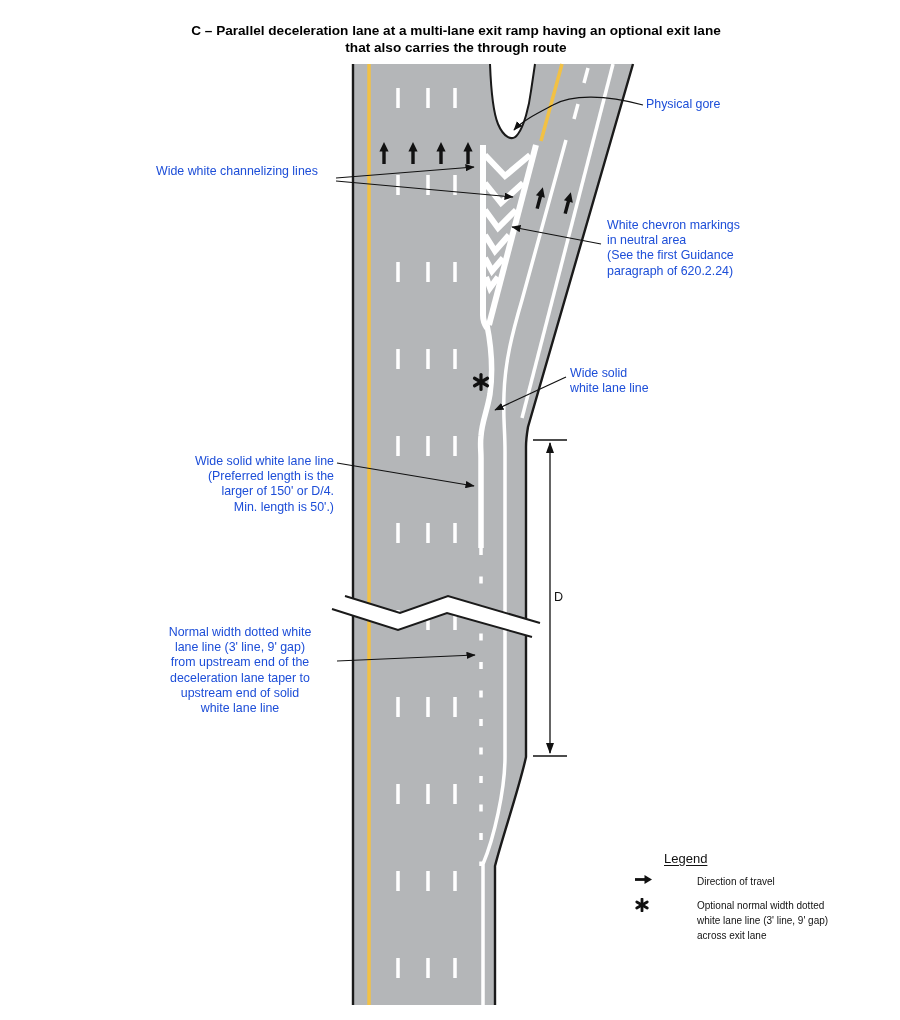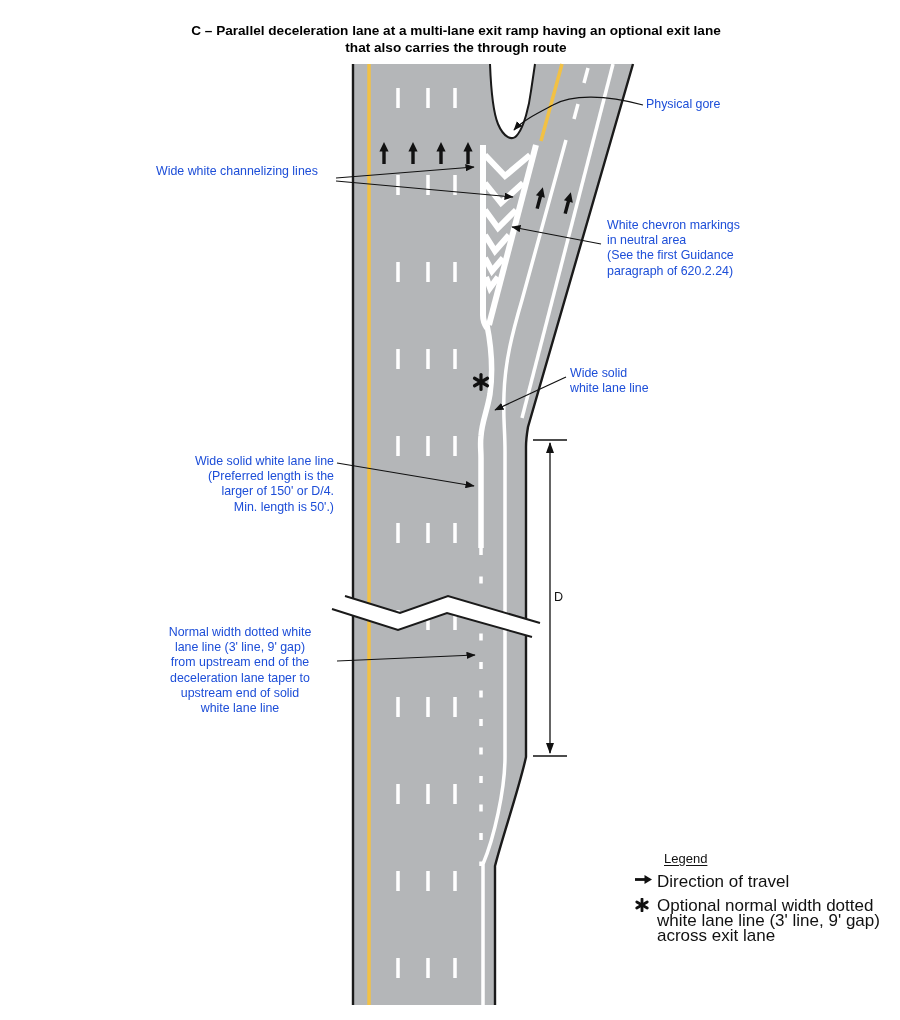--- a/index.html
+++ b/index.html
@@ -20,21 +20,21 @@
   .dim-label{
     position:absolute;left:551px;top:590px;font-size:12.6px;
     background:#fff;padding:0 3px;
   }
   .legend-title{
     position:absolute;left:664px;top:851px;font-size:13px;
     text-decoration:underline;text-underline-offset:2px;
   }
   .legend-item{position:absolute;display:flex;gap:5px;align-items:flex-start;}
   .legend-item .ic{flex:0 0 17px;padding-top:1px;}
-  .legend-item .txt{font-size:17px;line-height:15.2px;white-space:pre-line;}
+  .legend-item .txt{font-size:10px;line-height:15.2px;white-space:pre-line;margin-left:40px;}
 </style>
 </head>
 <body>
 
 <div class="stage">
 
   <svg width="900" height="1020" viewBox="0 0 900 1020">
     <defs>
       <marker id="ah" markerUnits="userSpaceOnUse" markerWidth="9.5" markerHeight="7.5" refX="8.5" refY="3.7" orient="auto">
         <path d="M0,0 L9.2,3.7 L0,7.4 Z" fill="#111"></path>

